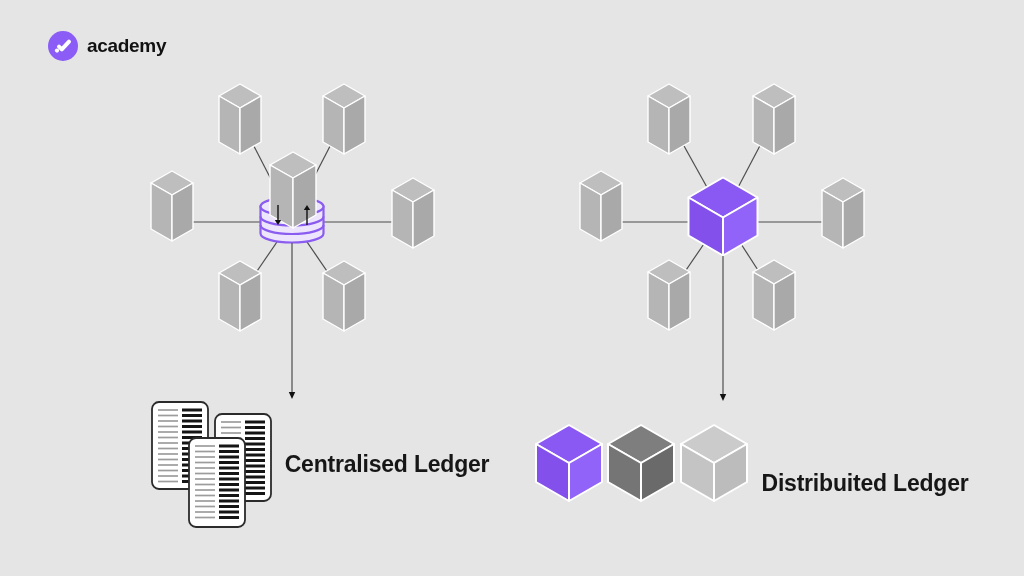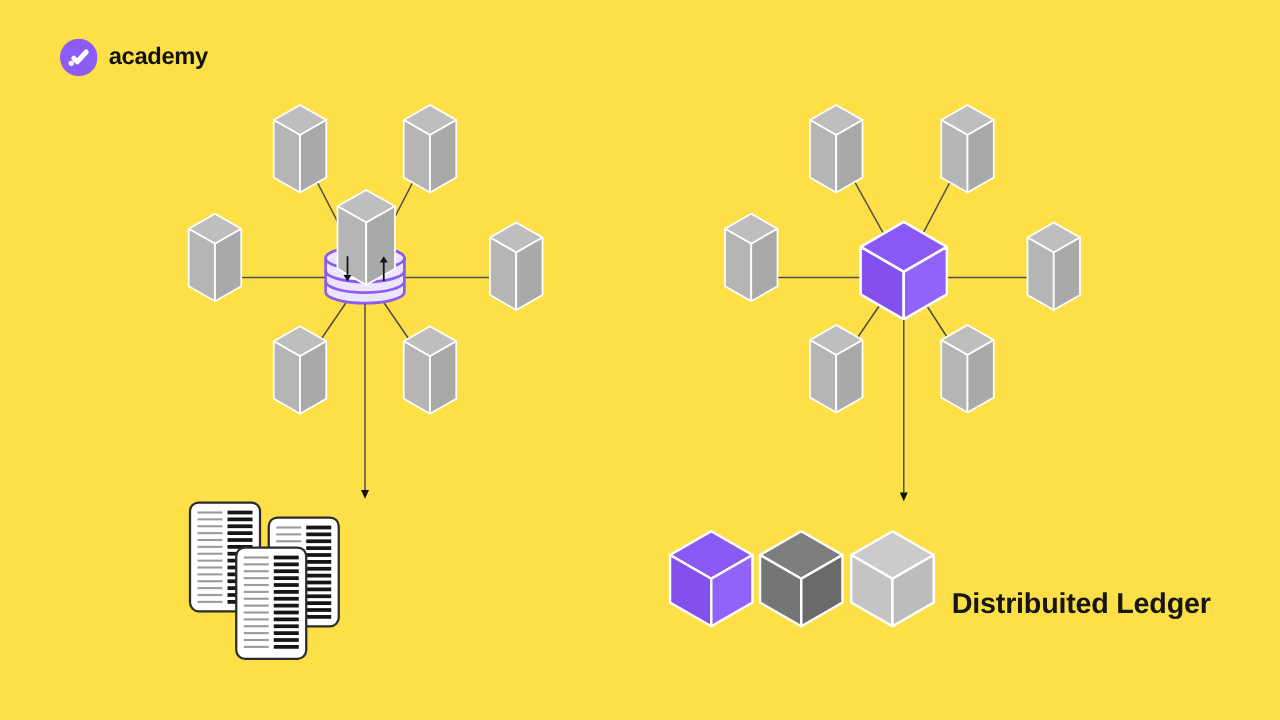--- a/index.html
+++ b/index.html
@@ -28,21 +28,21 @@
     color:#161616;white-space:nowrap;
     letter-spacing:-0.2px;
     z-index:5;
   }
   .label-left{left:387px;top:464px;}
   .label-right{left:865px;top:464px;margin-top:19px;}
 </style>
 </head>
 <body>
 
-<div class="canvas" style="background: #fde047; text-align: right;">
+<div class="canvas" style="background: #e5e5e5; text-align: right;">
 
   <div class="logo">
     <svg class="logo-badge" viewBox="0 0 30 30">
       <circle cx="15" cy="15" r="15" fill="#8B5CF6"></circle>
       <path d="M 11 15.6 L 13.8 18.4 L 21 10.6" stroke="#fff" stroke-width="4" fill="none" stroke-linecap="round" stroke-linejoin="round"></path>
       <circle cx="9" cy="19.6" r="2.1" fill="#fff"></circle>
     </svg>
     <span class="logo-text">academy</span>
   </div>
 
@@ -260,15 +260,16 @@
           <polygon points="641,463 674,444 674,482 641,501" fill="#6A6A6A" stroke="#FFFFFF" stroke-width="2" stroke-linejoin="round"></polygon>
         </g>
         <g>
           <polygon points="714,425 747,444 714,463 681,444" fill="#CBCBCB" stroke="#FFFFFF" stroke-width="2" stroke-linejoin="round"></polygon>
           <polygon points="681,444 714,463 714,501 681,482" fill="#C4C4C4" stroke="#FFFFFF" stroke-width="2" stroke-linejoin="round"></polygon>
           <polygon points="714,463 747,444 747,482 714,501" fill="#BCBCBC" stroke="#FFFFFF" stroke-width="2" stroke-linejoin="round"></polygon>
         </g>
       </g>
     </svg>
 
+  <div class="ledger-label label-left" style="color: rgb(22, 22, 22);">Centralised Ledger</div>
   <div class="ledger-label label-right" style="color: rgb(22, 22, 22);">Distribuited Ledger</div>
 
 </div>
 
 </body></html>

